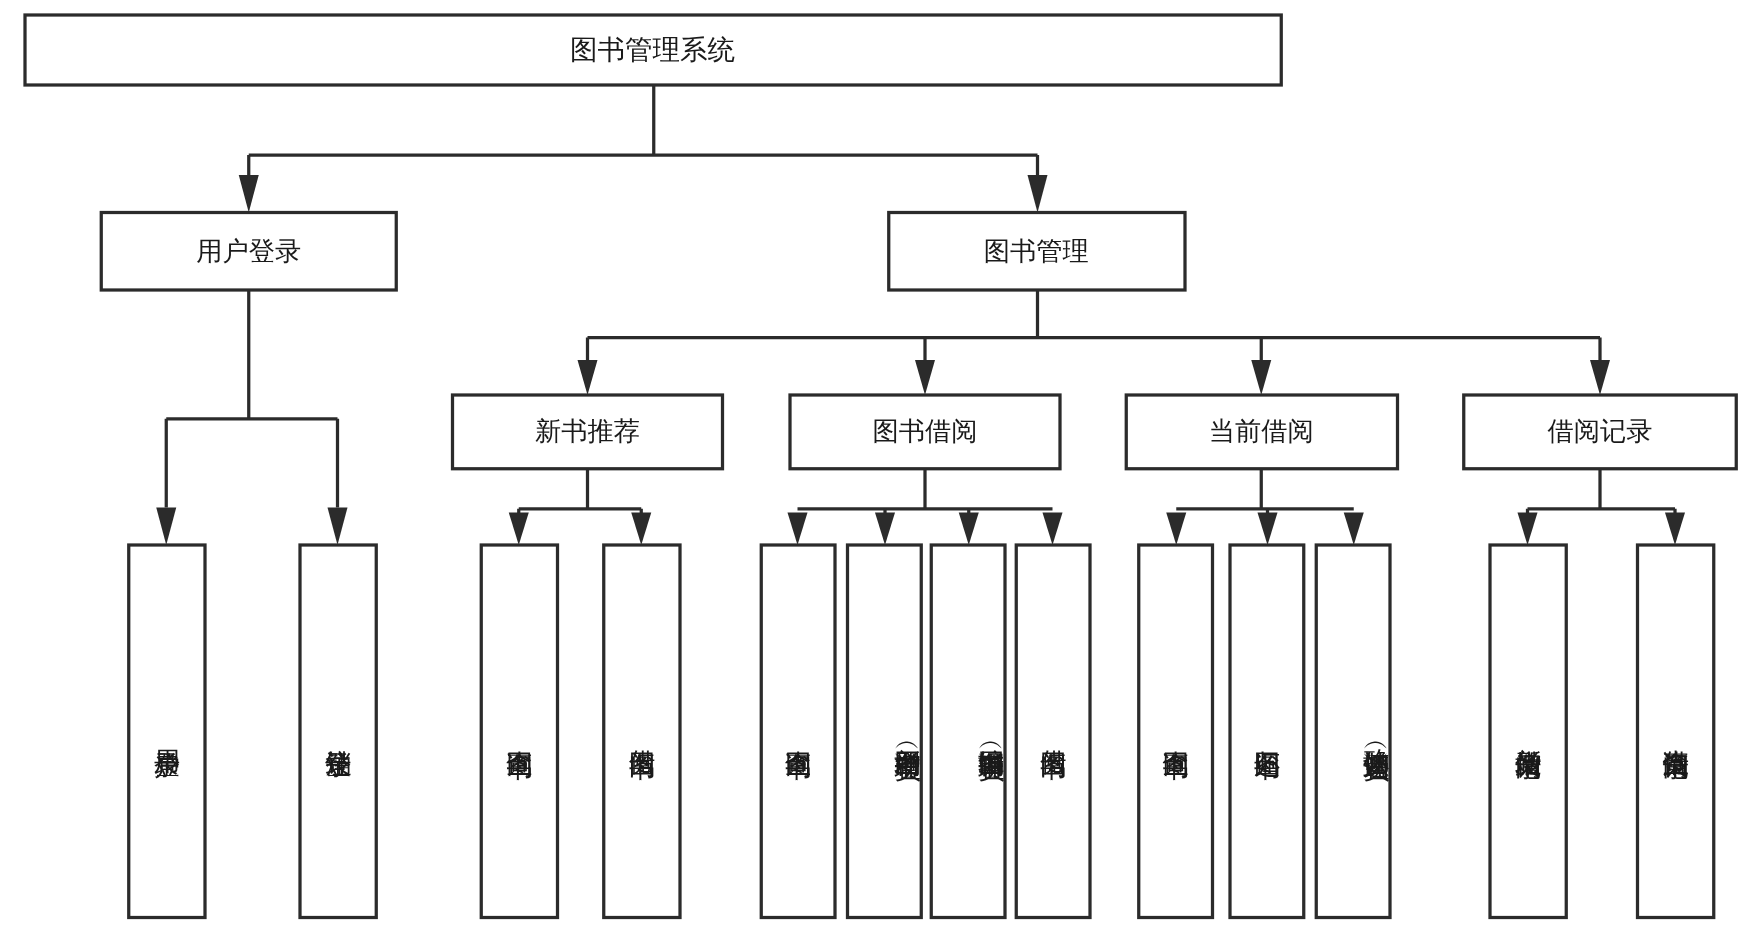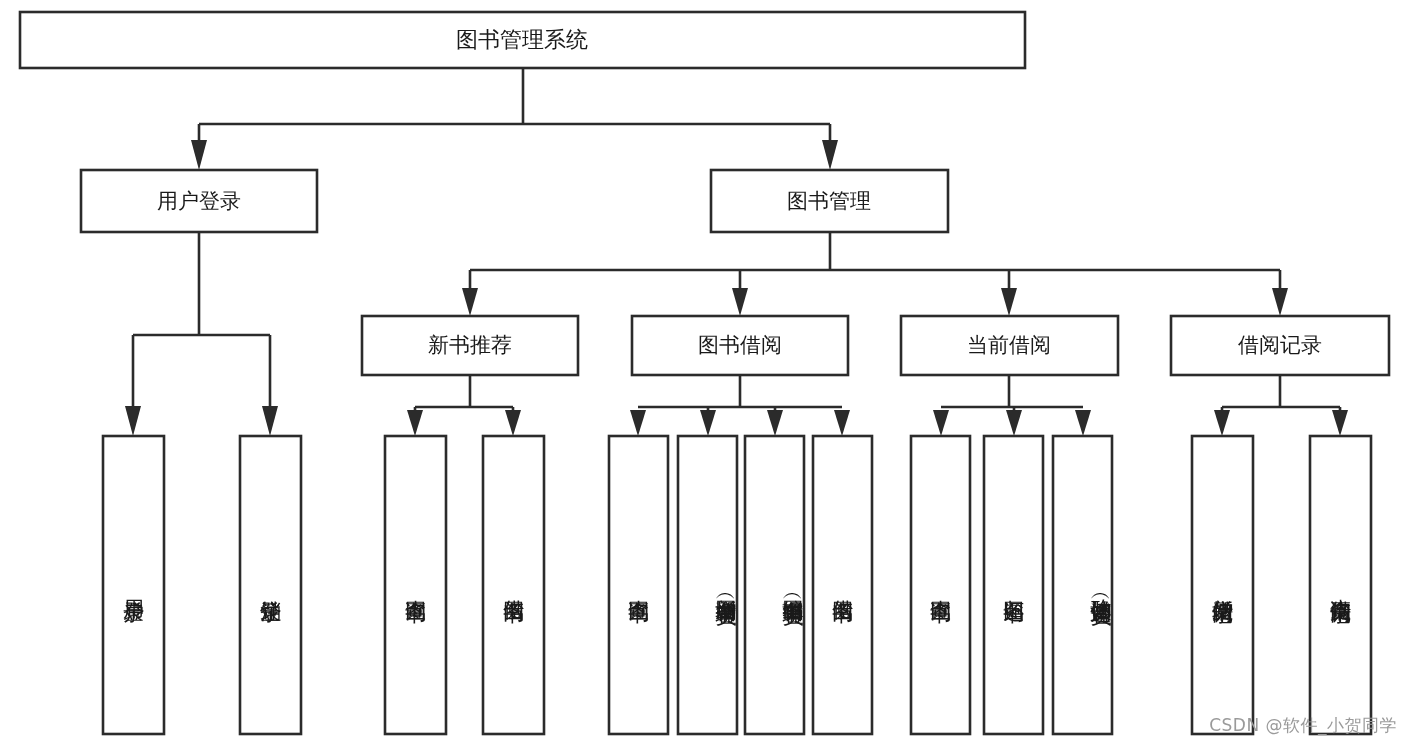--- a/index.html
+++ b/index.html
@@ -187,14 +187,13 @@
   <div class="vlabel center-v" style="left:609px; top:436px; width:59px; height:298px;">查询图书</div>
   <div class="vlabel" style="left:678px; top:441px; width:59px; height:290px;">新增图书（管理员）</div>
   <div class="vlabel" style="left:745px; top:441px; width:59px; height:290px;">编辑图书（管理员）</div>
   <div class="vlabel center-v" style="left:813px; top:436px; width:59px; height:298px;">借阅图书</div>
   <div class="vlabel center-v" style="left:911px; top:436px; width:59px; height:298px;">查询图书</div>
   <div class="vlabel center-v" style="left:984px; top:436px; width:59px; height:298px;">归还图书</div>
   <div class="vlabel" style="left:1053px; top:441px; width:59px; height:290px;">确认归还（管理员）</div>
   <div class="vlabel center-v" style="left:1192px; top:436px; width:61px; height:298px;">新增借阅记录</div>
   <div class="vlabel center-v" style="left:1310px; top:436px; width:61px; height:298px;">查询借阅记录</div>
 
-  <div class="watermark">CSDN @软件_小贺同学</div>
 </div>
 
 </body></html>

